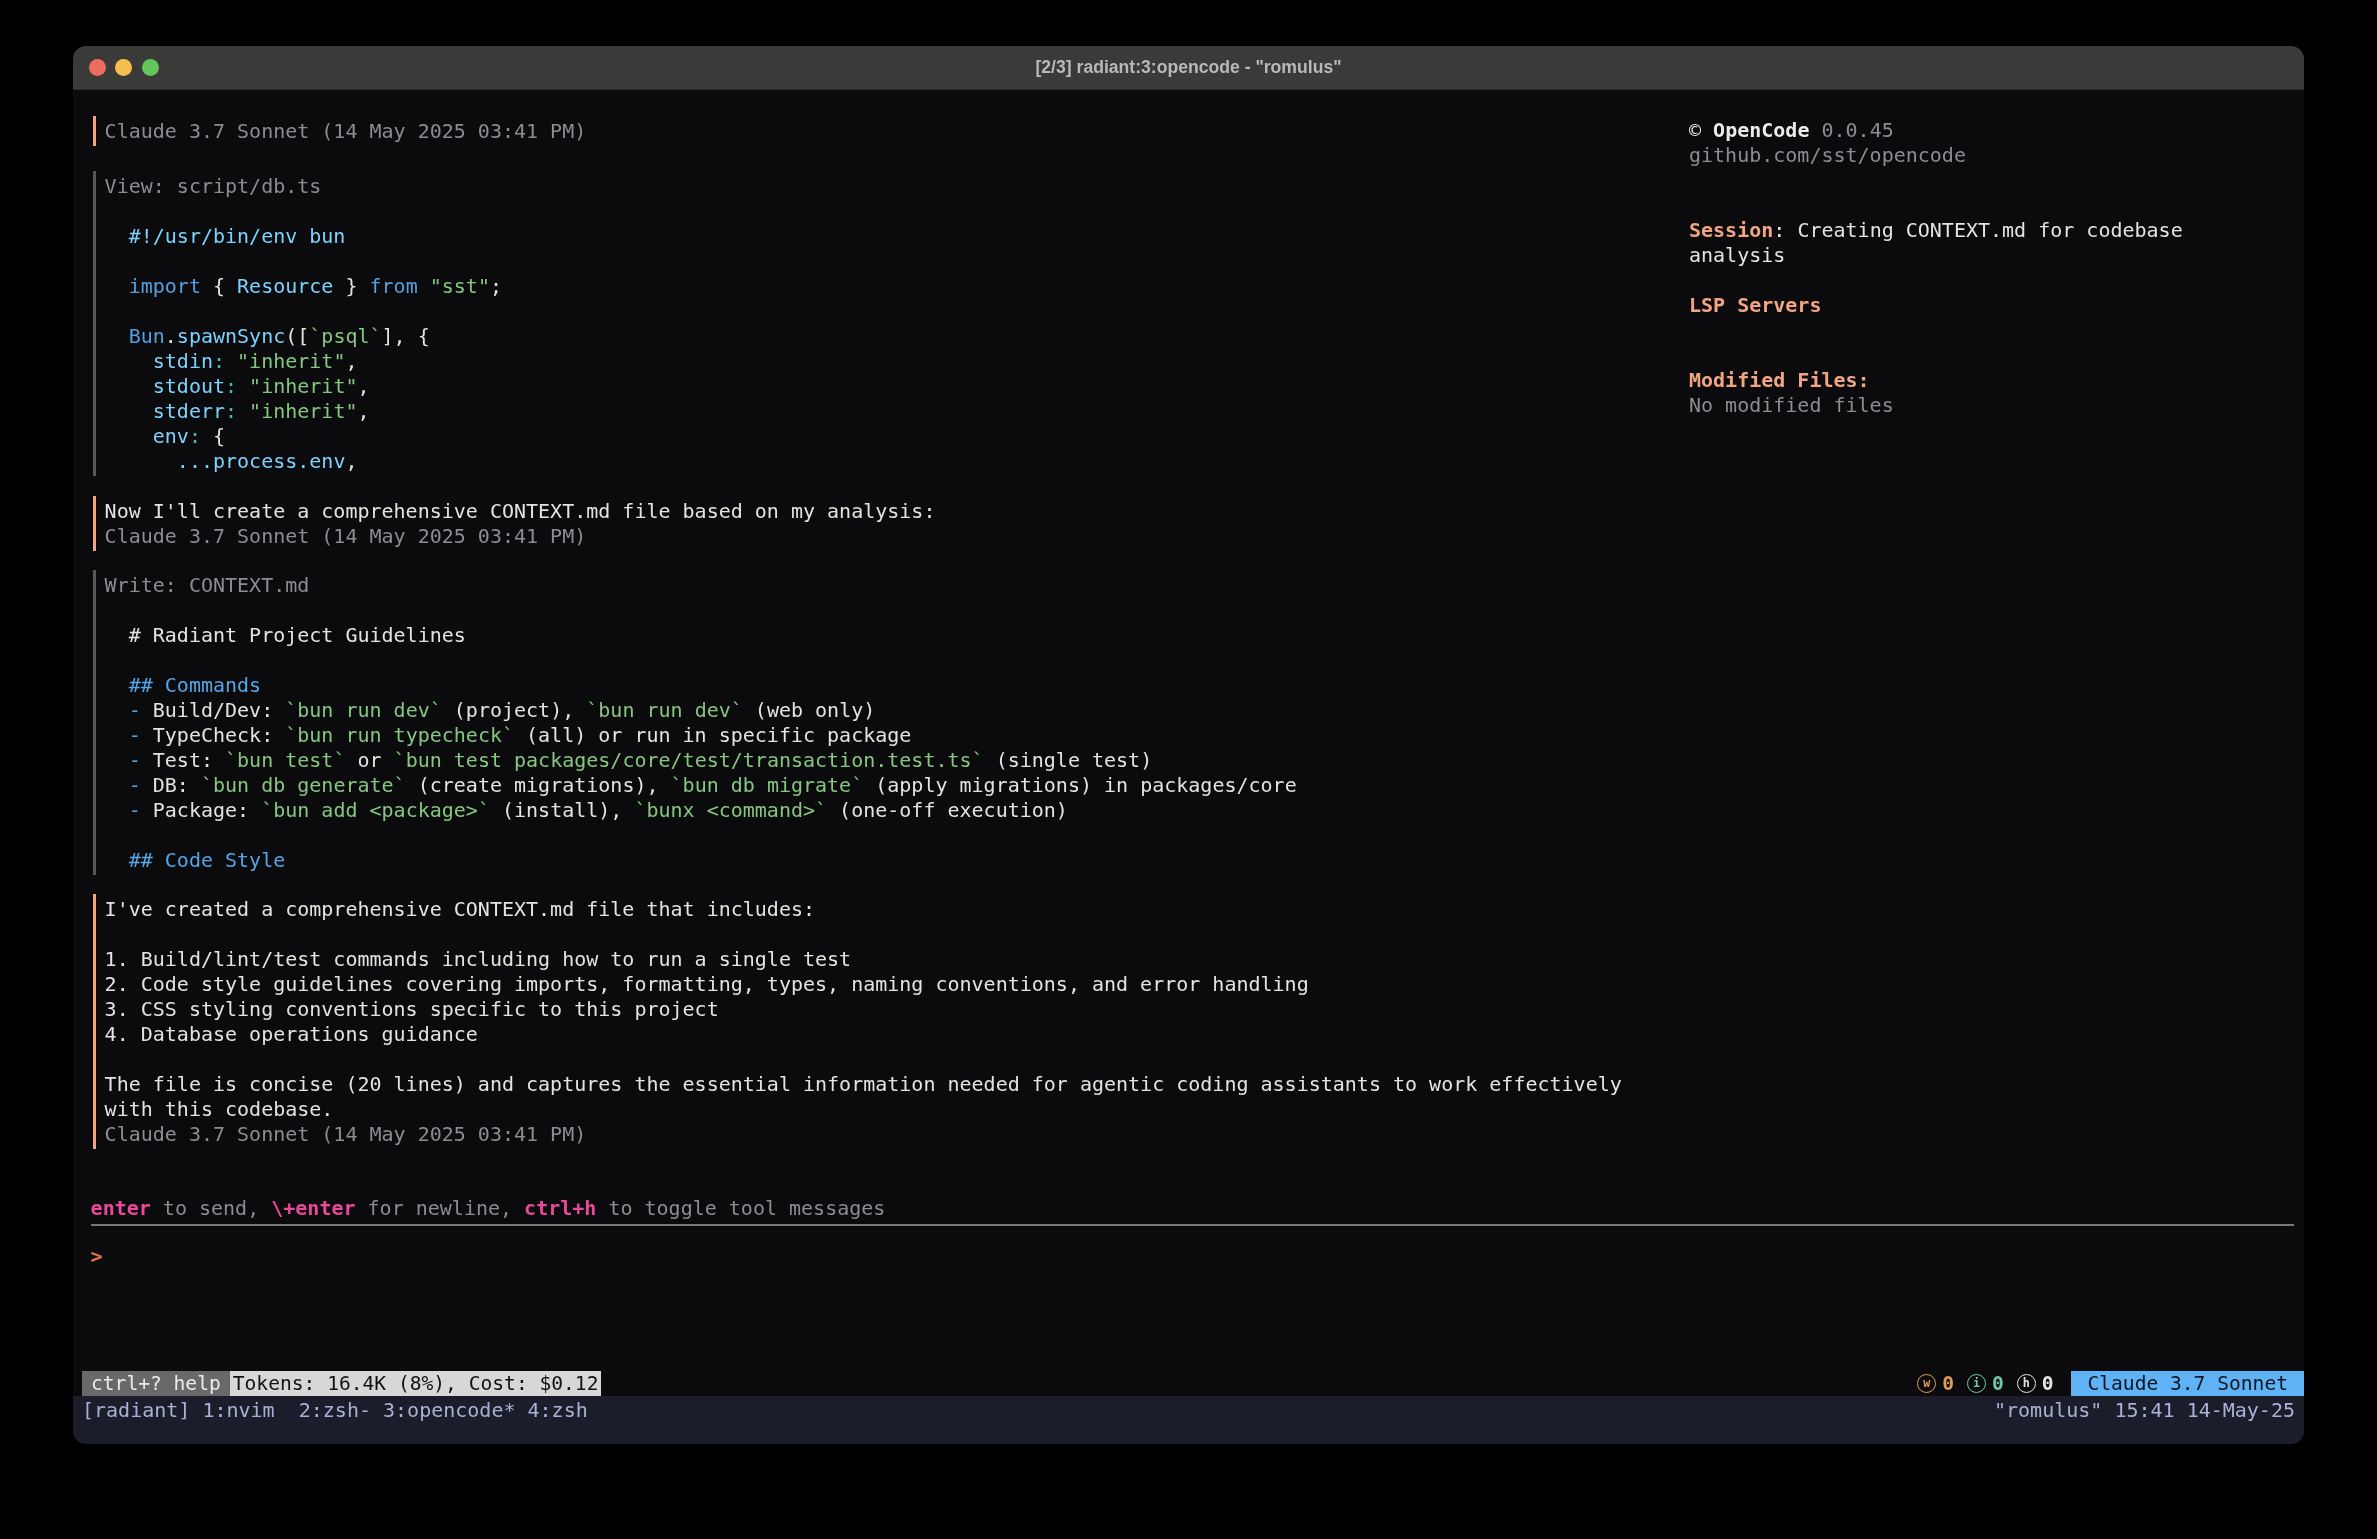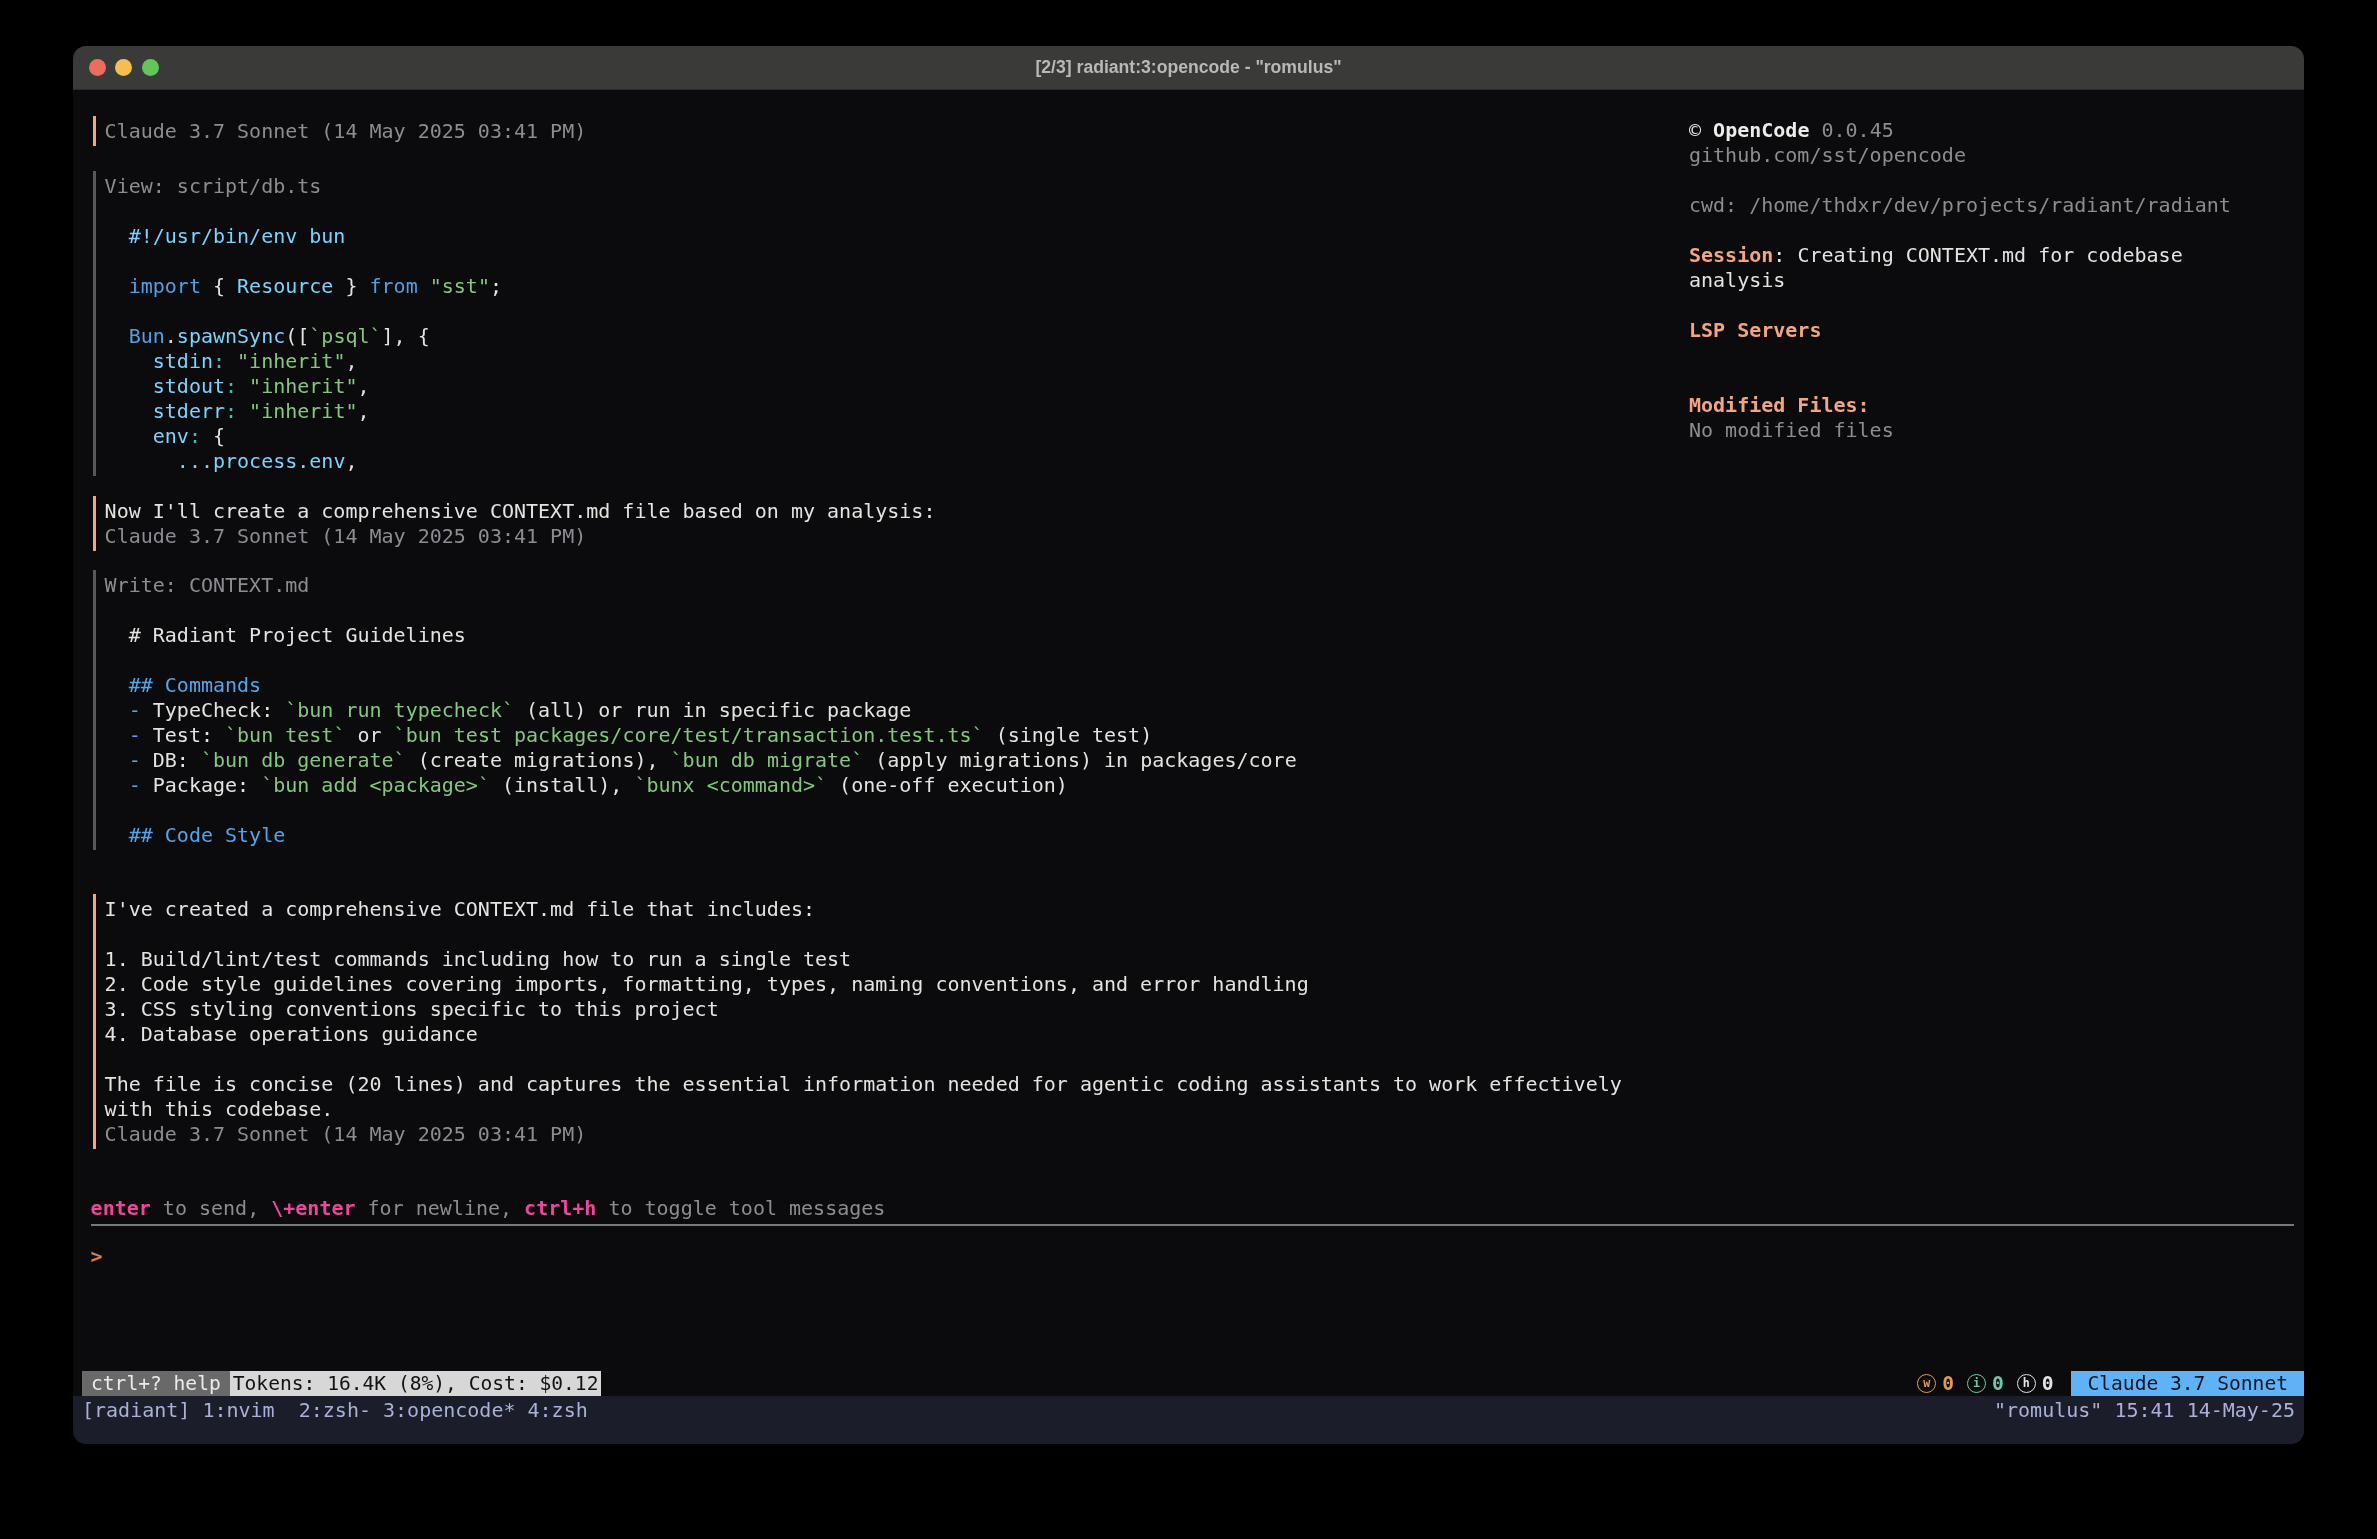--- a/index.html
+++ b/index.html
@@ -87,20 +87,21 @@
     <div class="block accent-orange" style="top:450px">
         <div class="t-line"><span class="tk-fg">Now I'll create a comprehensive CONTEXT.md file based on my analysis:</span></div>
         <div class="t-line"><span class="tk-dim">Claude 3.7 Sonnet (14 May 2025 03:41 PM)</span></div>
       </div>
     <div class="block accent-gray" style="top:524px">
         <div class="t-line"><span class="tk-dim">Write: CONTEXT.md</span></div>
         <div class="t-line">&nbsp;</div>
         <div class="t-line"><span class="tk-fg">  # Radiant Project Guidelines</span></div>
         <div class="t-line">&nbsp;</div>
         <div class="t-line"><span class="tk-mdblue">  ## Commands</span></div>
+        <div class="t-line"><span class="tk-mdblue">  - </span><span class="tk-fg">Build/Dev: </span><span class="tk-green">`bun run dev`</span><span class="tk-fg"> (project), </span><span class="tk-green">`bun run dev`</span><span class="tk-fg"> (web only)</span></div>
         <div class="t-line"><span class="tk-mdblue">  - </span><span class="tk-fg">TypeCheck: </span><span class="tk-green">`bun run typecheck`</span><span class="tk-fg"> (all) or run in specific package</span></div>
         <div class="t-line"><span class="tk-mdblue">  - </span><span class="tk-fg">Test: </span><span class="tk-green">`bun test`</span><span class="tk-fg"> or </span><span class="tk-green">`bun test packages/core/test/transaction.test.ts`</span><span class="tk-fg"> (single test)</span></div>
         <div class="t-line"><span class="tk-mdblue">  - </span><span class="tk-fg">DB: </span><span class="tk-green">`bun db generate`</span><span class="tk-fg"> (create migrations), </span><span class="tk-green">`bun db migrate`</span><span class="tk-fg"> (apply migrations) in packages/core</span></div>
         <div class="t-line"><span class="tk-mdblue">  - </span><span class="tk-fg">Package: </span><span class="tk-green">`bun add &lt;package&gt;`</span><span class="tk-fg"> (install), </span><span class="tk-green">`bunx &lt;command&gt;`</span><span class="tk-fg"> (one-off execution)</span></div>
         <div class="t-line">&nbsp;</div>
         <div class="t-line"><span class="tk-mdblue">  ## Code Style</span></div>
       </div>
     <div class="block accent-orange" style="top:848px">
         <div class="t-line"><span class="tk-fg">I've created a comprehensive CONTEXT.md file that includes:</span></div>
         <div class="t-line">&nbsp;</div>
@@ -112,21 +113,20 @@
         <div class="t-line"><span class="tk-fg">The file is concise (20 lines) and captures the essential information needed for agentic coding assistants to work effectively</span></div>
         <div class="t-line"><span class="tk-fg">with this codebase.</span></div>
         <div class="t-line"><span class="tk-dim">Claude 3.7 Sonnet (14 May 2025 03:41 PM)</span></div>
       </div>
   </div>
 
   <div class="sidebar">
       <div class="t-line"><span class="tk-fg">© </span><span class="tk-white-bold">OpenCode</span><span class="tk-dim"> 0.0.45</span></div>
       <div class="t-line"><span class="tk-dim">github.com/sst/opencode</span></div>
       <div class="t-line">&nbsp;</div>
-      <div class="t-line"><span class="tk-dim">cwd: /home/thdxr/dev/projects/radiant/radiant</span></div>
       <div class="t-line">&nbsp;</div>
       <div class="t-line"><span class="tk-orange-bold">Session</span><span class="tk-fg">: Creating CONTEXT.md for codebase</span></div>
       <div class="t-line"><span class="tk-fg">analysis</span></div>
       <div class="t-line">&nbsp;</div>
       <div class="t-line"><span class="tk-orange-bold">LSP Servers</span></div>
       <div class="t-line">&nbsp;</div>
       <div class="t-line">&nbsp;</div>
       <div class="t-line"><span class="tk-orange-bold">Modified Files:</span></div>
       <div class="t-line"><span class="tk-dim">No modified files</span></div>
     </div>

